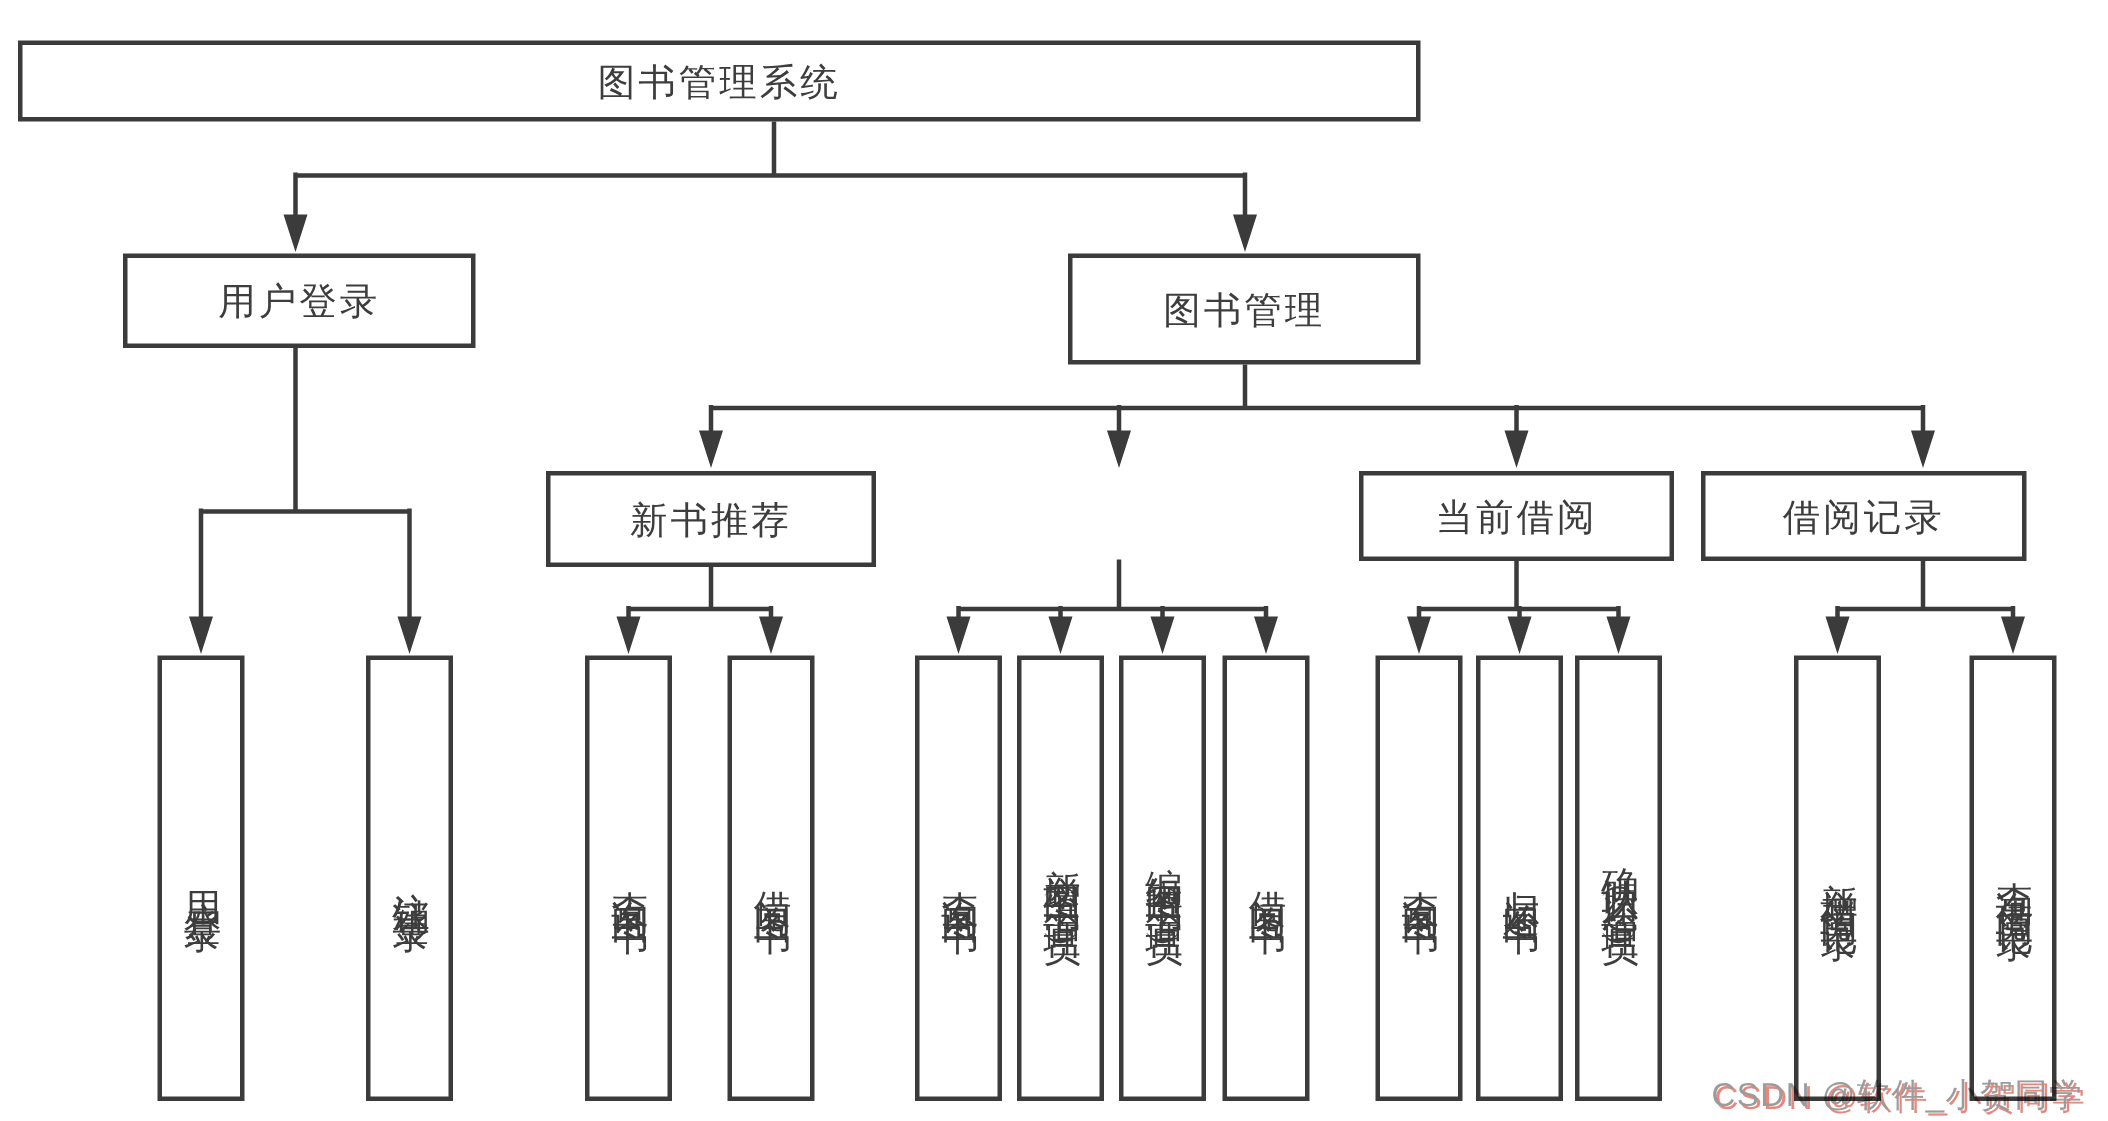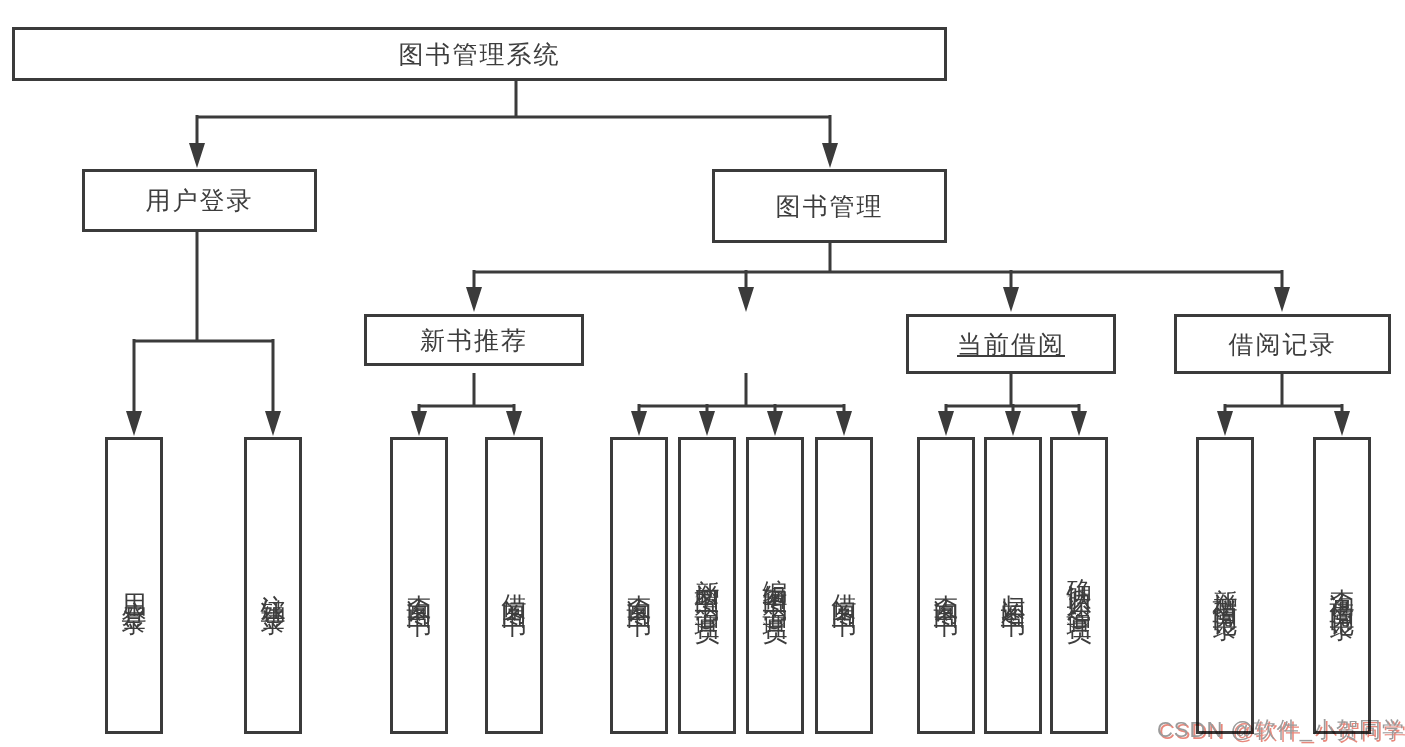--- a/index.html
+++ b/index.html
@@ -22,21 +22,21 @@
     display:flex;align-items:center;justify-content:center;
     color:var(--text);font-size:25px;letter-spacing:2px;
     white-space:nowrap;
   }
   .vnode{
     writing-mode:vertical-rl;text-orientation:mixed;
     letter-spacing:6px;font-size:25px;white-space:normal;
     line-height:1;
   }
   .watermark{
-    position:absolute;right:0;bottom:2px;z-index:10;
+    position:absolute;right:16px;bottom:2px;z-index:10;
     font-size:22px;letter-spacing:1px;color:var(--wm);
     text-shadow:2px 2px 0 var(--wm-shadow);
     mix-blend-mode:multiply;
   }
 </style>
 </head>
 <body>
 
 <div class="stage">
 
@@ -51,23 +51,23 @@
                M1282 373 V406 M1225 406 H1342 M1225 404 V418 M1342 404 V418"></path>
     </g>
     <path class="arrowheads" id="arrowheads" fill="#3b3b3b" stroke="none" d="M189 143 L205 143 L197 168 Z M822 143 L838 143 L830 168 Z M466 287 L482 287 L474 312 Z M738 287 L754 287 L746 312 Z M1003 287 L1019 287 L1011 312 Z M1274 287 L1290 287 L1282 312 Z M126 411 L142 411 L134 436 Z M265 411 L281 411 L273 436 Z M411 411 L427 411 L419 436 Z M506 411 L522 411 L514 436 Z M631 411 L647 411 L639 436 Z M699 411 L715 411 L707 436 Z M767 411 L783 411 L775 436 Z M836 411 L852 411 L844 436 Z M938 411 L954 411 L946 436 Z M1005 411 L1021 411 L1013 436 Z M1071 411 L1087 411 L1079 436 Z M1217 411 L1233 411 L1225 436 Z M1334 411 L1350 411 L1342 436 Z"></path>
   </svg>
 
   <div class="node" style="left:12px;top:14px;width:935px;height:54px;margin-top:13px;">图书管理系统</div>
 
   <div class="node" style="left:82px;top:169px;width:235px;height:63px;">用户登录</div>
   <div class="node" style="left:712px;top:169px;width:235px;height:74px;">图书管理</div>
 
-  <div class="node" style="left:364px;top:314px;width:220px;height:52px;">新书推荐</div>
-  <div class="node" style="left:906px;top:314px;width:210px;height:60px;text-decoration:underline;">当前借阅</div>
-  <div class="node" style="left:1174px;top:314px;width:217px;height:60px;">借阅记录</div>
+  <div class="node" style="left:364px;top:314px;width:220px;height:64px;">新书推荐</div>
+  <div class="node" style="left:906px;top:314px;width:210px;height:60px;">当前借阅</div>
+  <div class="node" style="left:1134px;top:314px;width:217px;height:60px;">借阅记录</div>
 
   <div class="node vnode" style="left:105px;top:437px;width:58px;height:297px;">用户登录</div>
   <div class="node vnode" style="left:244px;top:437px;width:58px;height:297px;">注销登录</div>
 
   <div class="node vnode" style="left:390px;top:437px;width:58px;height:297px;">查询图书</div>
   <div class="node vnode" style="left:485px;top:437px;width:58px;height:297px;">借阅图书</div>
 
   <div class="node vnode" style="left:610px;top:437px;width:58px;height:297px;">查询图书</div>
   <div class="node vnode" style="left:678px;top:437px;width:58px;height:297px;">新增图书（管理员）</div>
   <div class="node vnode" style="left:746px;top:437px;width:58px;height:297px;">编辑图书（管理员）</div>

